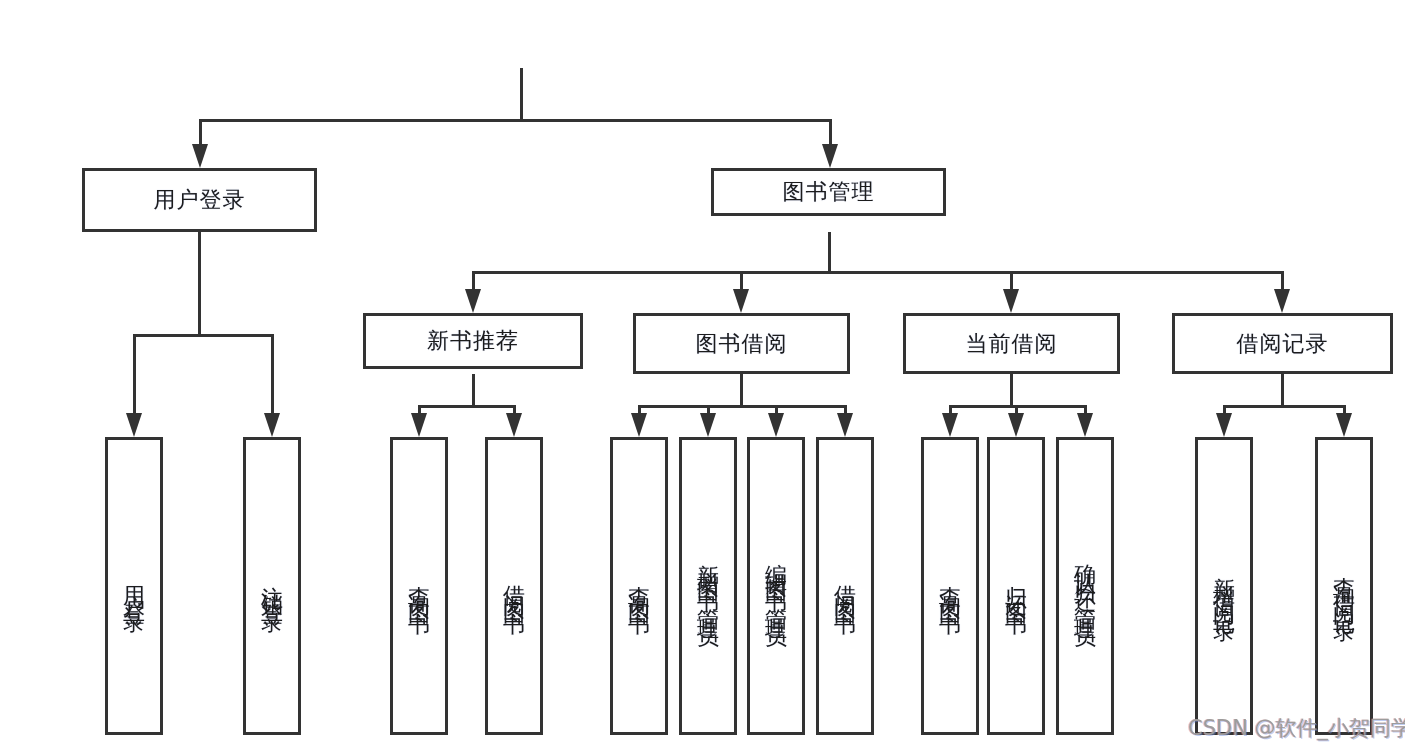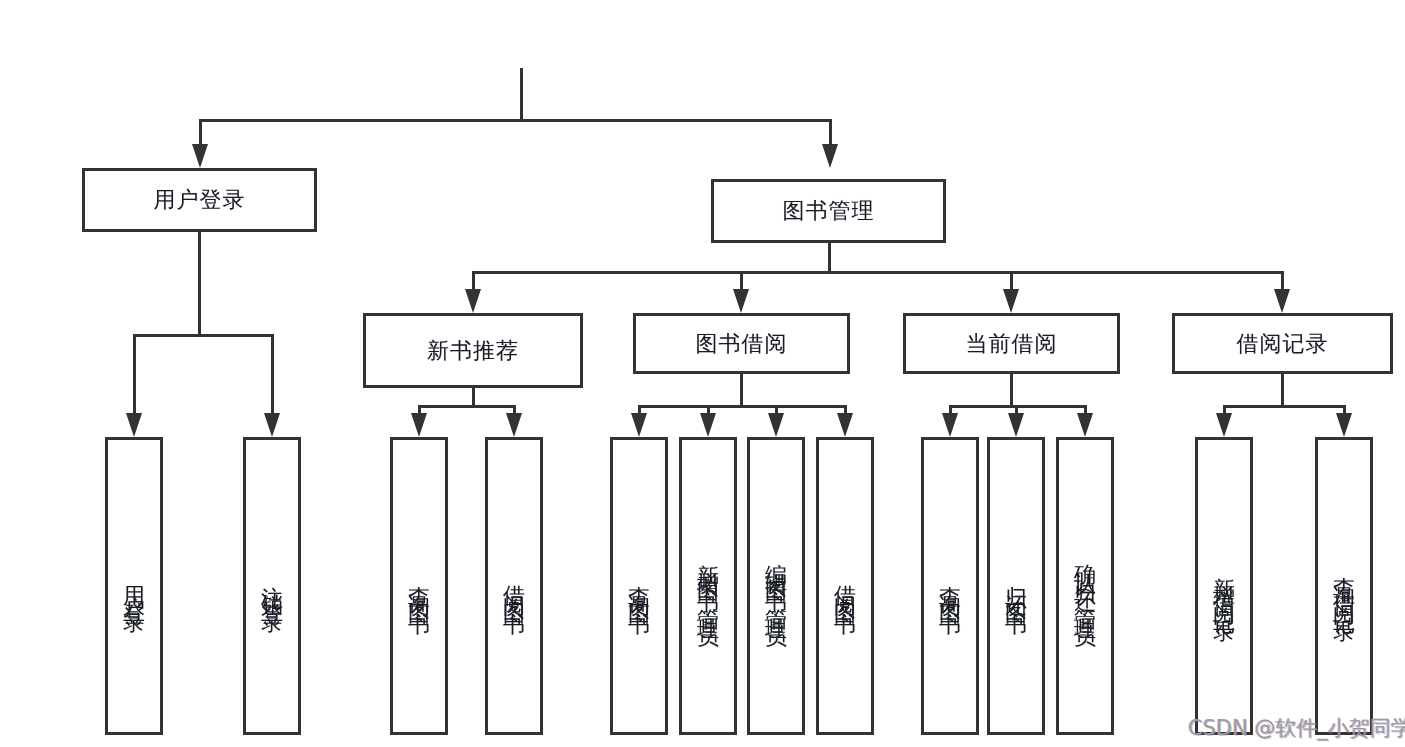--- a/index.html
+++ b/index.html
@@ -75,21 +75,21 @@
   <div class="vl" style="left:520px;top:68px;height:52px"></div>
   <div class="hl" style="left:199px;top:119px;width:633px"></div>
   <div class="vl" style="left:199px;top:119px;height:27px"></div>
   <div class="ah" style="left:192px;top:144px"></div>
   <div class="vl" style="left:829px;top:119px;height:27px"></div>
   <div class="ah" style="left:822px;top:144px"></div>
 
   <div class="box" style="left:82px;top:168px;width:235px;height:64px">
     <span>用户登录</span>
   </div>
-  <div class="box" style="left:711px;top:179px;width:235px;height:64px">
+  <div class="box" style="left:711px;top:168px;width:235px;height:48px">
     <span>图书管理</span>
   </div>
 
   <div class="vl" style="left:198px;top:232px;height:104px"></div>
   <div class="hl" style="left:133px;top:334px;width:141px"></div>
   <div class="vl" style="left:133px;top:334px;height:81px"></div>
   <div class="ah" style="left:126px;top:413px"></div>
   <div class="vl" style="left:271px;top:334px;height:81px"></div>
   <div class="ah" style="left:264px;top:413px"></div>
 
@@ -97,21 +97,21 @@
   <div class="hl" style="left:472px;top:271px;width:812px"></div>
   <div class="vl" style="left:472px;top:271px;height:20px"></div>
   <div class="ah" style="left:465px;top:289px"></div>
   <div class="vl" style="left:740px;top:271px;height:20px"></div>
   <div class="ah" style="left:733px;top:289px"></div>
   <div class="vl" style="left:1010px;top:271px;height:20px"></div>
   <div class="ah" style="left:1003px;top:289px"></div>
   <div class="vl" style="left:1281px;top:271px;height:20px"></div>
   <div class="ah" style="left:1274px;top:289px"></div>
 
-  <div class="box" style="left:363px;top:313px;width:220px;height:75px">
+  <div class="box" style="left:363px;top:313px;width:220px;height:56px">
     <span>新书推荐</span>
   </div>
   <div class="box" style="left:903px;top:313px;width:217px;height:61px">
     <span>当前借阅</span>
   </div>
   <div class="box" style="left:633px;top:313px;width:217px;height:61px">
     <span>图书借阅</span>
   </div>
   <div class="box" style="left:1172px;top:313px;width:221px;height:61px">
     <span>借阅记录</span>

